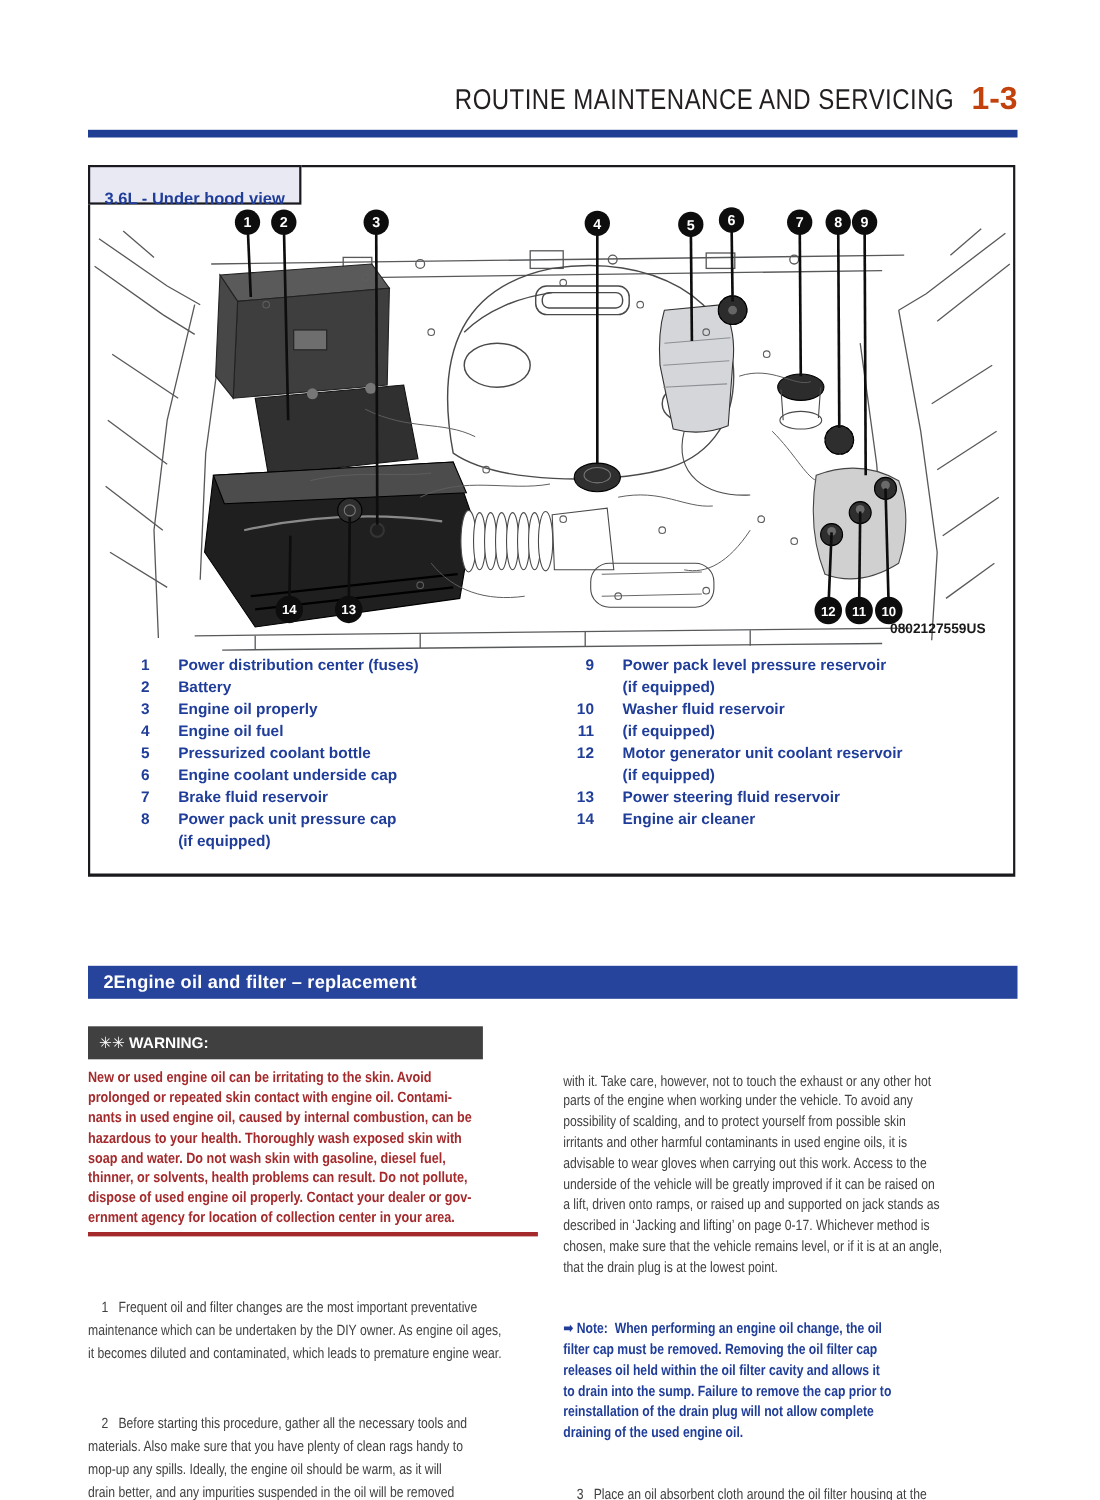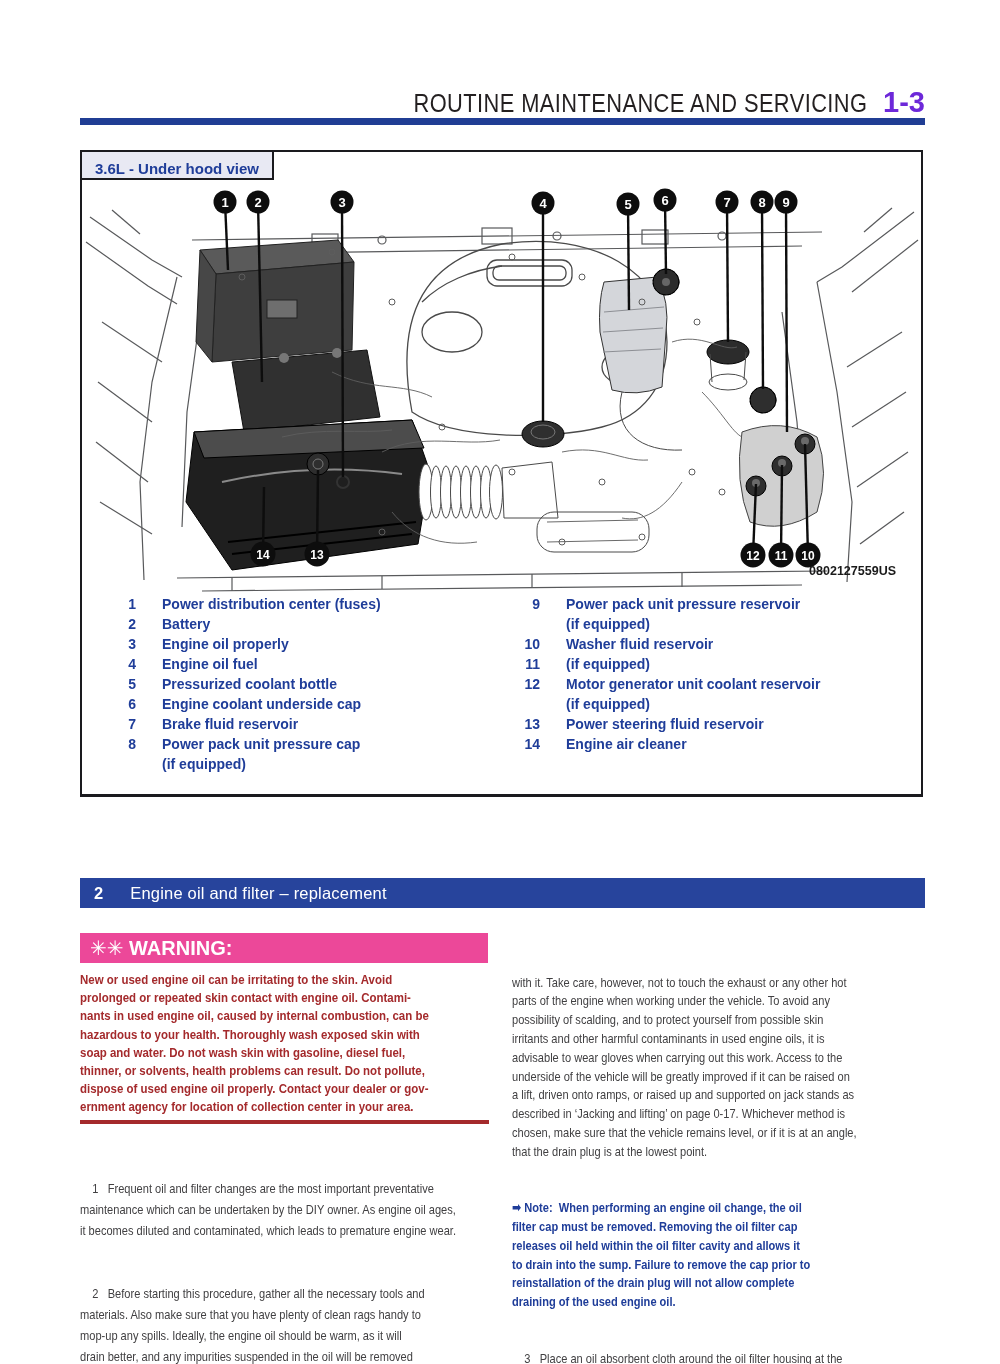--- a/index.html
+++ b/index.html
@@ -3,42 +3,42 @@
 <meta charset="utf-8">
 <style>
   html,body{margin:0;padding:0;}
   body{
     width:1000px;height:1364px;background:#ffffff;position:relative;
     font-family:"Liberation Sans","DejaVu Sans",sans-serif;color:#414042;
     overflow:hidden;
   }
   .abs{position:absolute;}
   
-  .hdr{left:80px;top:74px;width:845px;height:40px;display:flex;justify-content:flex-end;align-items:baseline;gap:16px;margin-top:12px;}
+  .hdr{left:80px;top:74px;width:845px;height:40px;display:flex;justify-content:flex-end;align-items:baseline;gap:16px;}
   .hdr-title{font-size:26px;color:#231f20;letter-spacing:.5px;transform:scaleX(.84);transform-origin:right bottom;white-space:nowrap;}
-  .hdr-page{font-size:29px;font-weight:bold;color:#6d28d9;}
+  .hdr-page{font-size:29px;font-weight:bold;color:#c2410c;}
   .hdr-rule{left:80px;top:118px;width:845px;height:7px;background:#203d94;}
   
   .figbox{left:80px;top:150px;width:843px;height:647px;border:2px solid #1a1a1e;border-bottom-width:3px;box-sizing:border-box;background:#fff;}
   .figtab{left:-2px;top:-2px;height:30px;border:2px solid #1a1a1e;background:#e8e9f3;color:#1f3d99;
-          font-weight:bold;font-size:15px;line-height:26px;padding:4px 13px;box-sizing:border-box;white-space:nowrap;}
+          font-weight:bold;font-size:15px;line-height:26px;padding:16px 13px;box-sizing:border-box;white-space:nowrap;}
   .diagram{left:0;top:30px;}
   
   .legend-col{width:400px;color:#1f3d99;font-weight:bold;font-size:14px;}
   .lrow{display:flex;line-height:20px;}
   .lnum{min-width:22px;text-align:right;margin-right:10px;flex:none;}
   .llab .l1,.llab .l2{display:block;padding-left:16px;}
   .legend-left{left:32px;top:442px;}
   .legend-right{left:436px;top:442px;}
   
   .secbar{left:80px;top:878px;width:845px;height:30px;background:#27449c;color:#fff;display:flex;align-items:center;}
   .sec-num{font-weight:bold;font-size:16.5px;margin-left:14px;}
-  .sec-title{font-weight:normal;font-size:16.5px;margin-left:27px;letter-spacing:.2px;}
-  
-  .warnbar{left:80px;top:933px;width:408px;height:30px;background:#ec4899;color:#fff;font-weight:bold;font-size:20px;line-height:30px;padding-left:10px;box-sizing:border-box;}
+  .sec-title{font-weight:bold;font-size:16.5px;letter-spacing:.2px;}
+  
+  .warnbar{left:80px;top:933px;width:359px;height:30px;background:#404040;color:#fff;font-weight:bold;font-size:14px;line-height:30px;padding-left:10px;box-sizing:border-box;}
   .warnbody{left:80px;top:971px;width:480px;transform:scaleX(.85);transform-origin:left top;
             color:#a42a2c;font-weight:bold;font-size:13.5px;line-height:18.2px;white-space:pre-wrap;}
   .warnrule{left:80px;top:1120px;width:409px;height:4px;background:#a42a2c;}
   
   .leftcol{left:80px;top:1136px;width:500px;transform:scaleX(.82);transform-origin:left top;
            font-size:13.5px;line-height:21px;white-space:pre-wrap;color:#414042;}
   .rightcol{left:512px;top:936px;width:505px;transform:scaleX(.82);transform-origin:left top;
             font-size:13.5px;line-height:18.8px;white-space:pre-wrap;color:#414042;}
   .note{color:#1f3d99;font-weight:bold;}
 </style>
@@ -317,21 +317,21 @@
           <span class="l1">Power pack unit pressure cap</span>
           <span class="l2">(if equipped)</span>
         </span>
       </div>
   </div>
 
   <div class="abs legend-col legend-right">
     <div class="lrow">
         <span class="lnum">9</span>
         <span class="llab">
-          <span class="l1">Power pack unit pressure reservoir</span>
+          <span class="l1">Power pack level pressure reservoir</span>
           <span class="l2">(if equipped)</span>
         </span>
       </div>
     <div class="lrow">
         <span class="lnum">10</span>
         <span class="llab">
           <span class="l1">Washer fluid reservoir</span>
         </span>
       </div>
     <div class="lrow">

